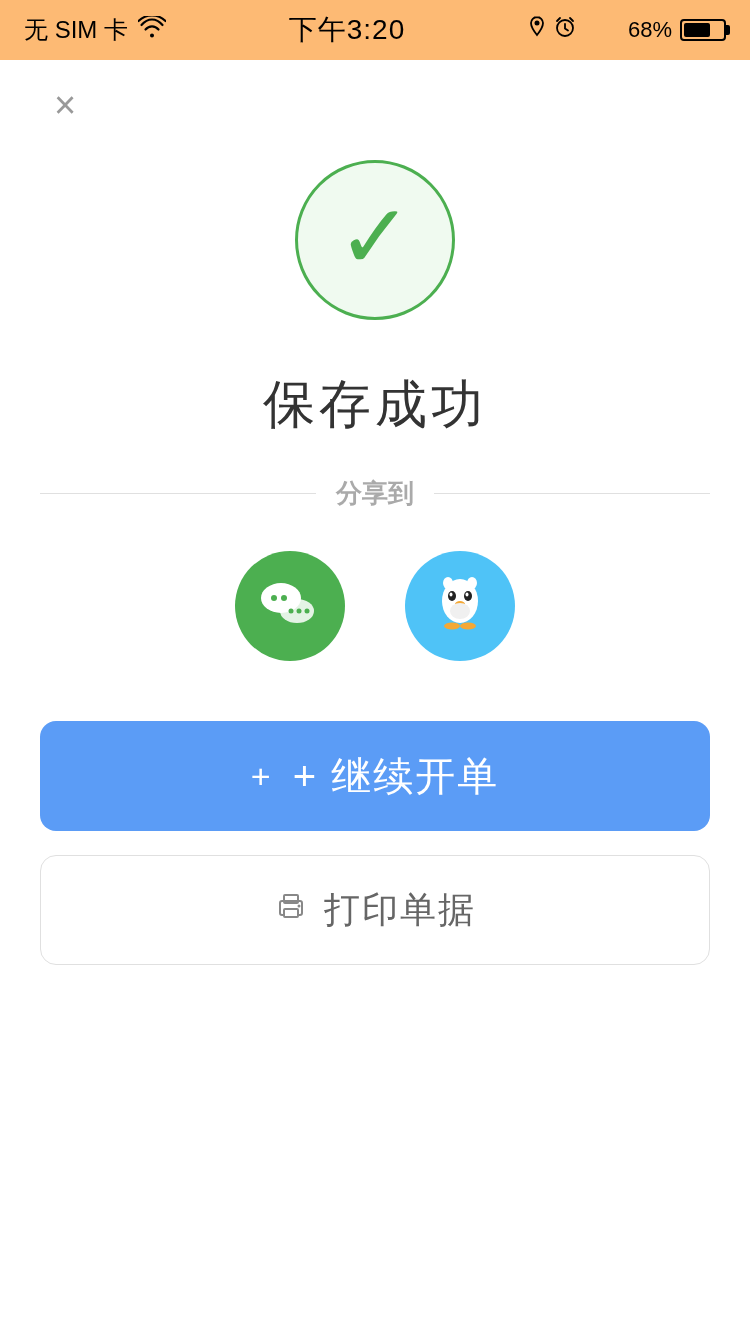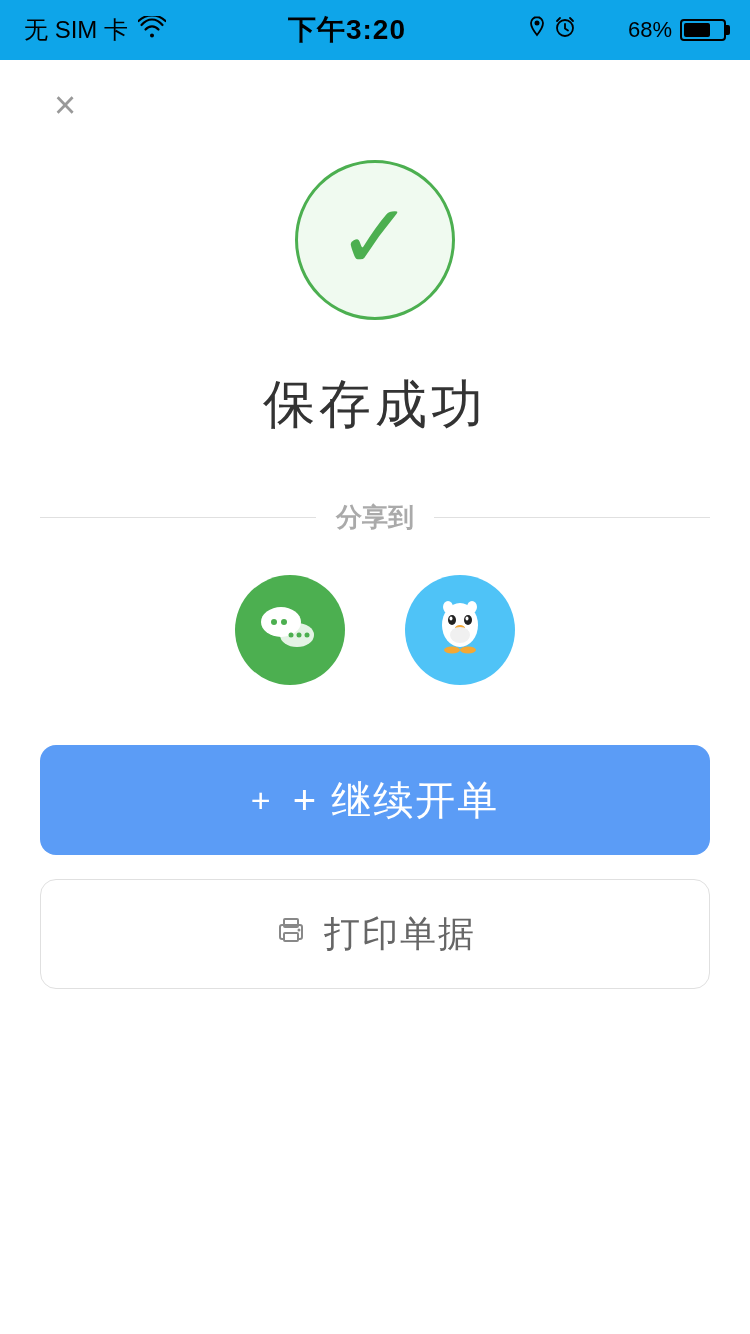--- a/index.html
+++ b/index.html
@@ -19,35 +19,35 @@
     }
 
     
     .status-bar {
       width: 100%;
       height: 60px;
       display: flex;
       align-items: center;
       justify-content: space-between;
       padding: 0 24px;
-      background: #0ea5e9;
+      background: #fdba74;
     }
 
     .status-left {
       display: flex;
       align-items: center;
       gap: 10px;
       font-size: 24px;
       font-weight: 500;
       color: #000;
     }
 
     .status-center {
       font-size: 28px;
-      font-weight: 700;
+      font-weight: 400;
       color: #000;
       letter-spacing: 1px;
     }
 
     .status-right {
       display: flex;
       align-items: center;
       gap: 8px;
       font-size: 22px;
       color: #000;
@@ -141,21 +141,21 @@
       color: #4caf50;
       line-height: 1;
       margin-top: -6px;
     }
 
     
     .success-title {
       font-size: 52px;
       font-weight: 500;
       color: #333;
-      margin-bottom: 60px;
+      margin-bottom: 36px;
       letter-spacing: 4px;
       text-align: center;
     }
 
     
     .share-section {
       width: 100%;
       display: flex;
       flex-direction: column;
       align-items: center;

